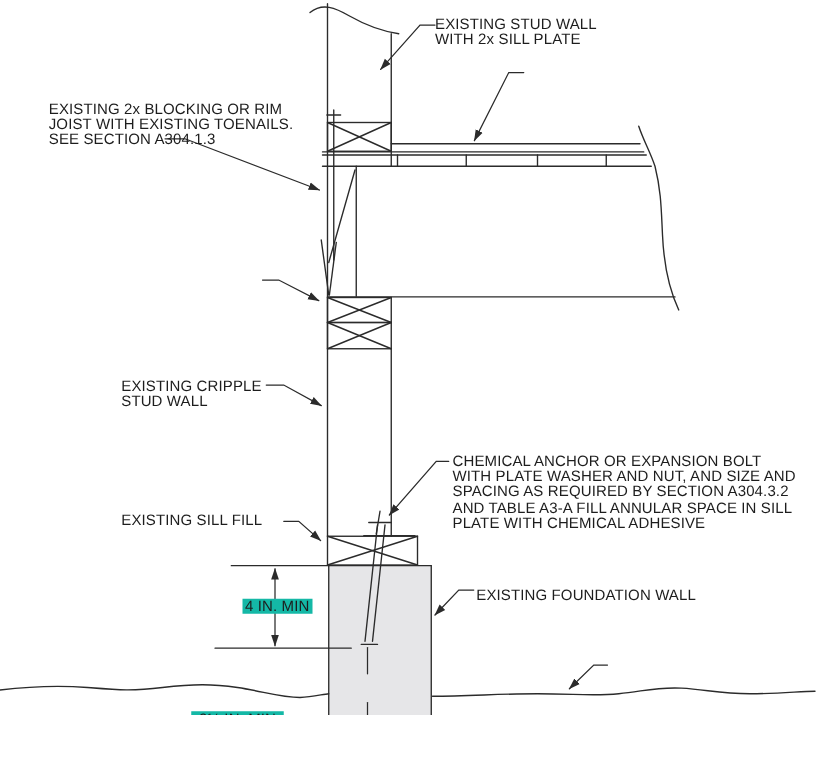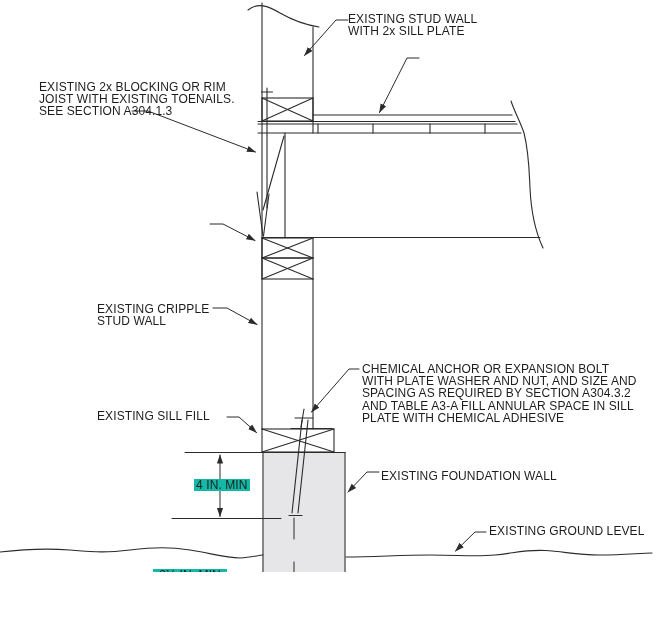--- a/index.html
+++ b/index.html
@@ -167,19 +167,18 @@
   <div class="lbl" style="left:362px;top:363px;">CHEMICAL ANCHOR OR EXPANSION BOLT
 WITH PLATE WASHER AND NUT, AND SIZE AND
 SPACING AS REQUIRED BY SECTION A304.3.2
 AND TABLE A3-A FILL ANNULAR SPACE IN SILL
 PLATE WITH CHEMICAL ADHESIVE</div>
 
   <div class="lbl" style="left:97px;top:410px;">EXISTING SILL FILL</div>
 
   <div class="lbl" style="left:381px;top:470px;">EXISTING FOUNDATION WALL</div>
 
-  <div class="lbl" style="left:489px;top:525px;">EXISTING GROUND LEVEL</div>
 
   <div class="lbl dim" style="left:194px;top:479px;">4 IN. MIN</div>
 
   <div class="lbl dim dim-right" style="left:153px;top:569px;">2½ IN. MIN</div>
 
 </div>
 
 </body></html>

